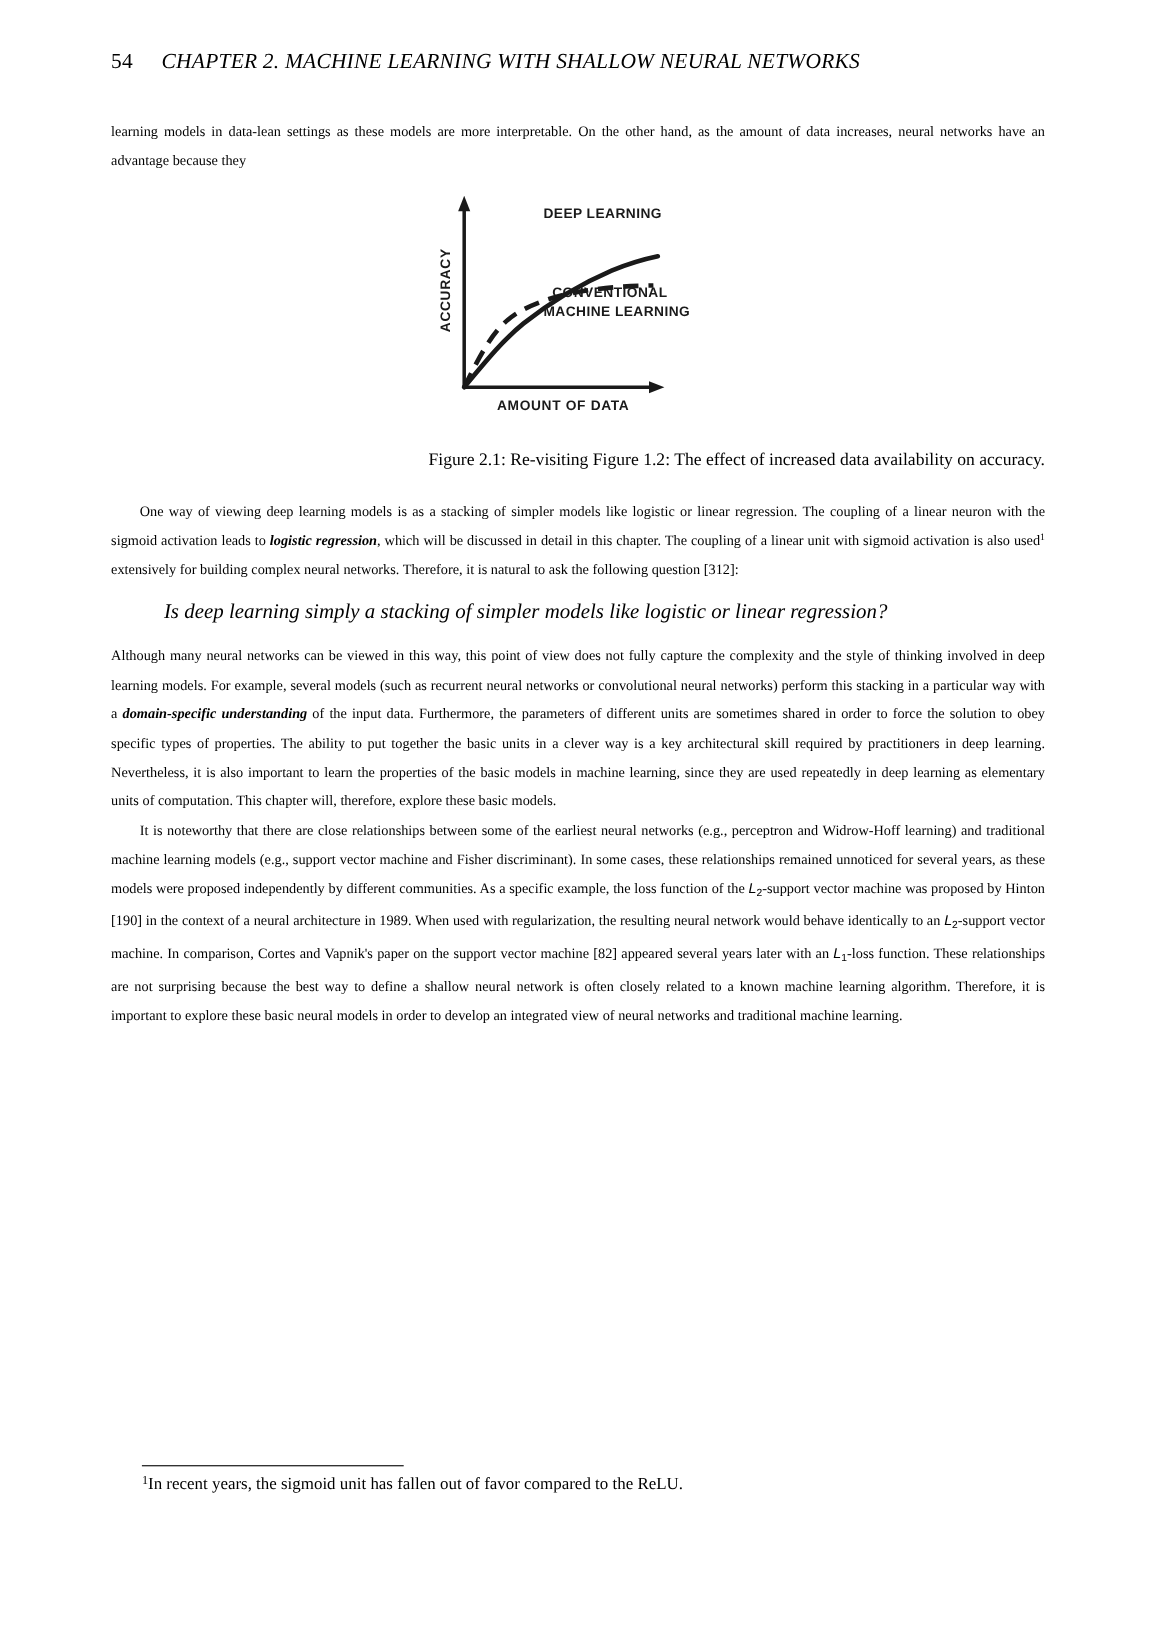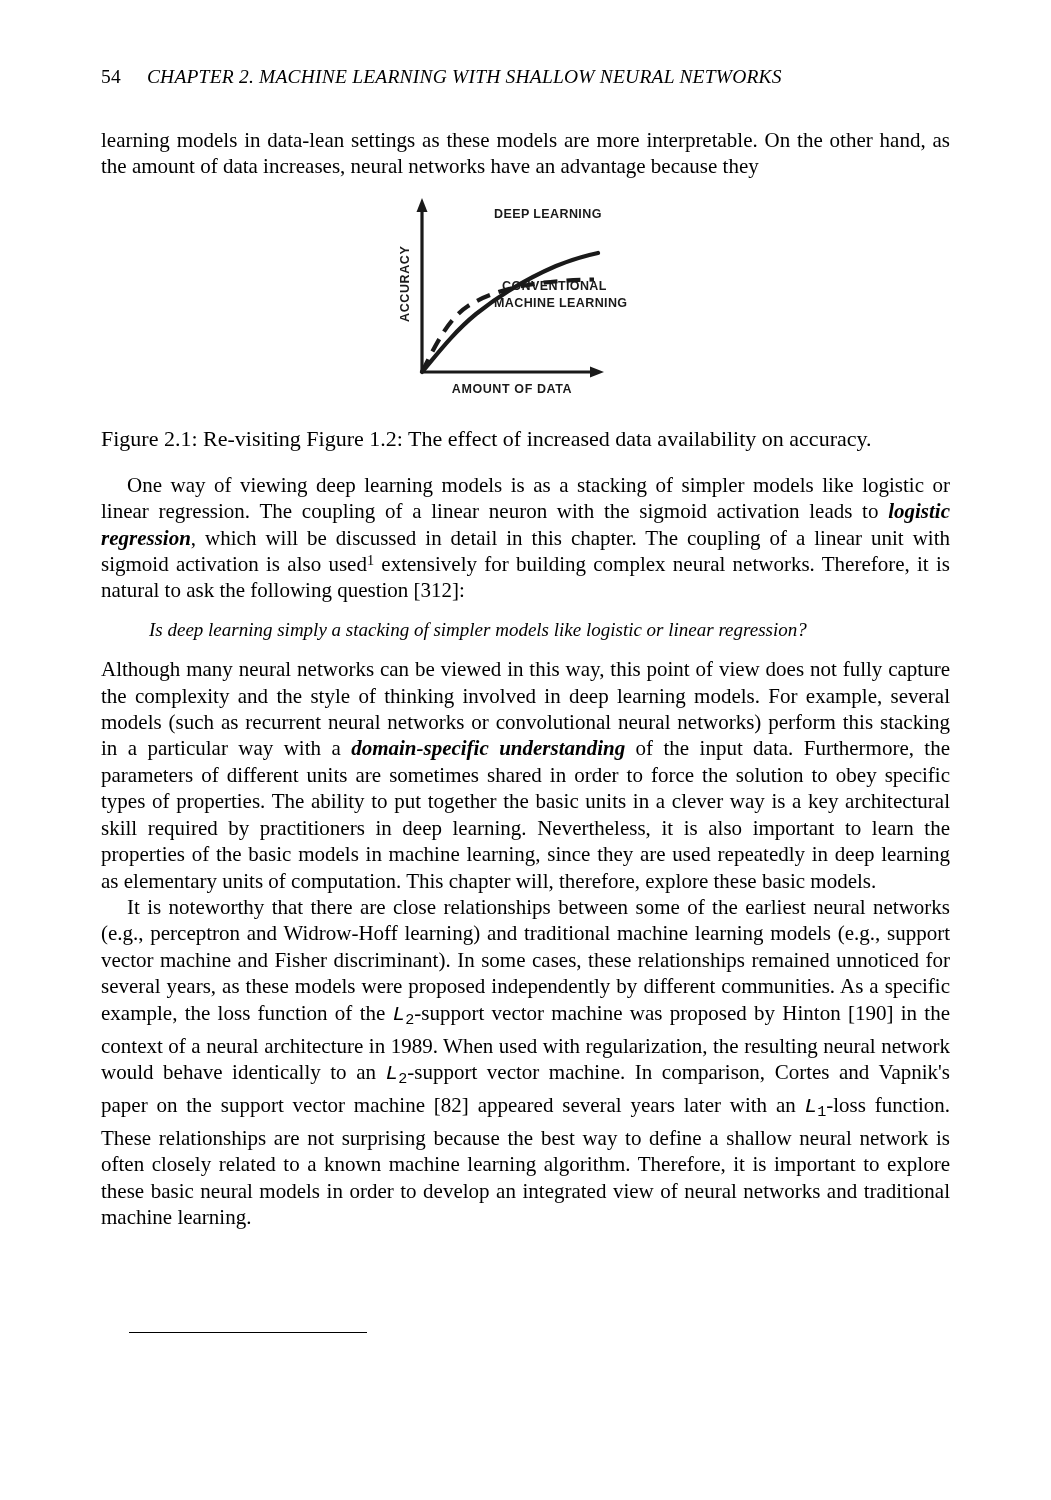--- a/index.html
+++ b/index.html
@@ -22,53 +22,53 @@
   }
   .content {
     position: absolute;
     left: 101px;
     top: 0;
     width: 849px;
   }
 
   
   .runninghead {
-    margin-top: 66px;
+    margin-top: 46px;
     height: 26px;
     font-style: italic;
     font-size: 19.5px;
     letter-spacing: 0.2px;
     white-space: nowrap;
   }
   .runninghead .folio {
     font-style: normal;
     margin-right: 26px;
   }
   .runninghead .chaptitle {
     font-style: italic;
   }
 
   
   p.body {
     margin: 0;
-    font-size: 21px;
+    font-size: 13px;
     line-height: 26.4px;
     text-align: justify;
     text-justify: inter-word;
     hyphens: manual;
   }
   p.body.first { margin-top: 35px; }
   .indent { text-indent: 26px; }
   .noindent { text-indent: 0; }
 
   em, .it { font-style: italic; font-weight: bold; }
 
   .mathit {
     font-style: italic;
-    font-family: Liberation Mono, monospace;
+    font-family: Liberation Sans, sans-serif;
     margin-top: 32px;
   }
   sub.msub {
     font-style: normal;
     font-size: 0.72em;
     vertical-align: -0.24em;
   }
   sup.fnmark {
     font-size: 0.68em;
     vertical-align: 0.45em;
@@ -84,23 +84,23 @@
   }
   .figure-canvas {
     position: relative;
     width: 300px;
     height: 210px;
   }
   .figure-canvas svg { display: block; }
 
   .figcaption {
     margin-top: 22px;
-    font-size: 22px;
+    font-size: 16px;
     line-height: 26px;
-    text-align: left;
+    text-align: right;
   }
 
   
   blockquote.quote {
     margin: 13px 0 13px 0;
     padding: 0 44px 0 48px;
     font-style: italic;
     font-size: 19px;
     line-height: 26.4px;
     text-align: justify;
@@ -186,15 +186,16 @@
     <blockquote class="quote"><span>Is deep learning simply a stacking of simpler models like logistic or linear regression?</span></blockquote>
 
     <p class="body noindent"><span>Although many neural networks can be viewed in this way, this point of view does not fully capture the complexity and the style of thinking involved in deep learning models. For example, several models (such as recurrent neural networks or convolutional neural networks) perform this stacking in a particular way with a </span><em class="it">domain-specific understanding</em><span> of the input data. Furthermore, the parameters of different units are sometimes shared in order to force the solution to obey specific types of properties. The ability to put together the basic units in a clever way is a key architectural skill required by practitioners in deep learning. Nevertheless, it is also important to learn the properties of the basic models in machine learning, since they are used repeatedly in deep learning as elementary units of computation. This chapter will, therefore, explore these basic models.</span></p>
 
     <p class="body indent"><span>It is noteworthy that there are close relationships between some of the earliest neural networks (e.g., perceptron and Widrow-Hoff learning) and traditional machine learning models (e.g., support vector machine and Fisher discriminant). In some cases, these relationships remained unnoticed for several years, as these models were proposed independently by different communities. As a specific example, the loss function of the </span><span class="mathit"><span>L</span><sub class="msub">2</sub></span><span>-support vector machine was proposed by Hinton [190] in the context of a neural architecture in 1989. When used with regularization, the resulting neural network would behave identically to an </span><span class="mathit"><span>L</span><sub class="msub">2</sub></span><span>-support vector machine. In comparison, Cortes and Vapnik's paper on the support vector machine [82] appeared several years later with an </span><span class="mathit"><span>L</span><sub class="msub">1</sub></span><span>-loss function. These relationships are not surprising because the best way to define a shallow neural network is often closely related to a known machine learning algorithm. Therefore, it is important to explore these basic neural models in order to develop an integrated view of neural networks and traditional machine learning.</span></p>
 
   </div>
 
   <div class="footnote-zone">
     <div class="fnrule"></div>
+    <p class="footnote"><sup>1</sup><span>In recent years, the sigmoid unit has fallen out of favor compared to the ReLU.</span></p>
   </div>
 
 </div>
 
 </body></html>

